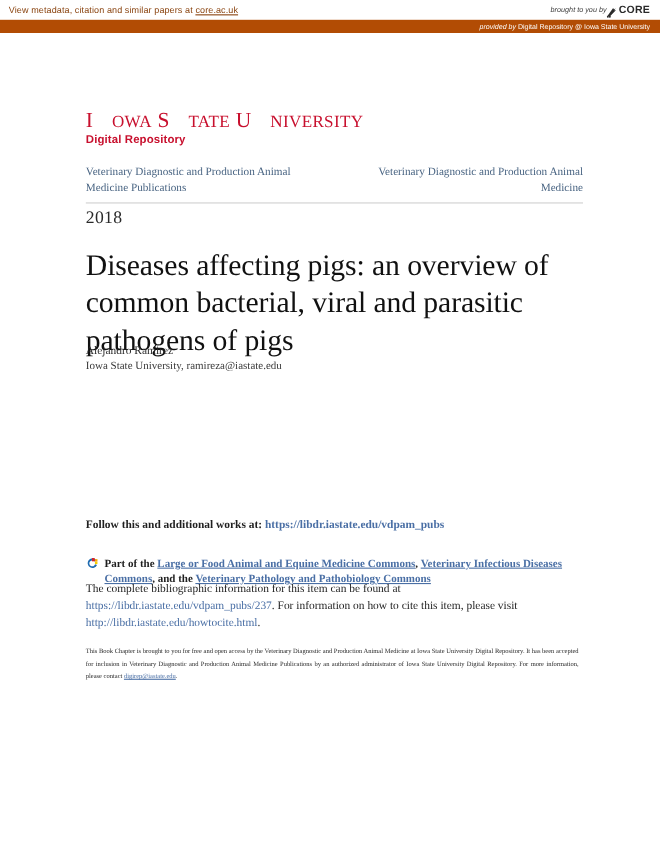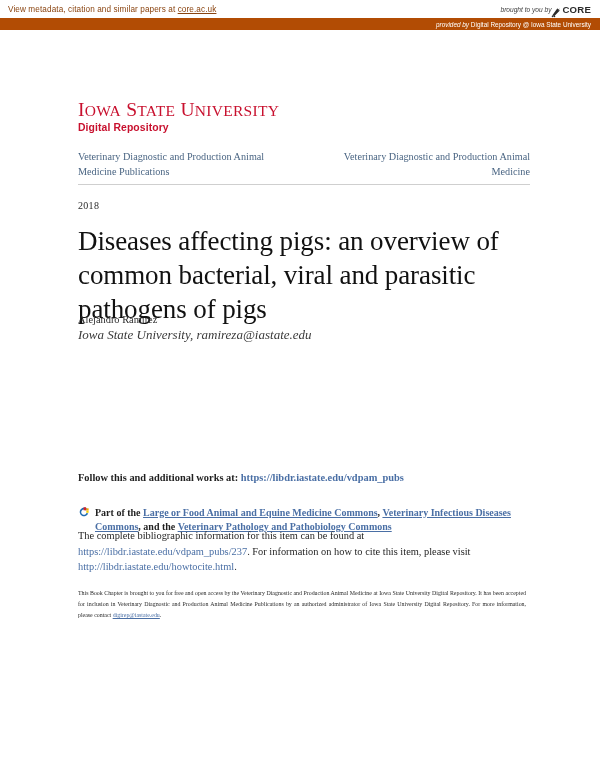--- a/index.html
+++ b/index.html
@@ -111,21 +111,21 @@
   }
   .isu-name {
     font-family: "Liberation Serif", serif;
     font-size: 19.5px;
     color: #c8102e;
     letter-spacing: 0.3px;
     line-height: 1;
     white-space: nowrap;
   }
   .isu-name .cap { font-size: 19.5px; }
-  .isu-name .sc { font-size: 15.5px; }
+  .isu-name .sc { font-size: 15.5px; margin-left: 17px; }
   .isu-sub {
     font-family: "Liberation Sans", sans-serif;
     font-weight: bold;
     font-size: 10.4px;
     color: #c8102e;
     margin-top: 2px;
     letter-spacing: 0.1px;
   }
 
   
@@ -149,22 +149,22 @@
     position: absolute;
     top: 184px;
     width: 452px;
     height: 1px;
     background: #cfcfcf;
   }
 
   
   .year {
     position: absolute;
-    top: 200px;
-    font-size: 10px;
+    top: 190px;
+    font-size: 16px;
     color: #2a2a2a;
     letter-spacing: 0.3px;
   }
 
   
   .doc-title {
     position: absolute;
     top: 224px;
     width: 440px;
     font-size: 27px;
@@ -177,22 +177,21 @@
   .author {
     position: absolute;
     top: 290px;
     margin-top: 24px;
   }
   .author-name {
     font-size: 10.4px;
     color: #2a2a2a;
   }
   .author-affil {
-    font-size: 13px;
-    font-style: italic;
+    font-size: 10px;
     color: #3a3a3a;
     margin-top: 2px;
   }
 
   
   .follow {
     position: absolute;
     top: 470px;
     width: 452px;
     font-weight: bold;

